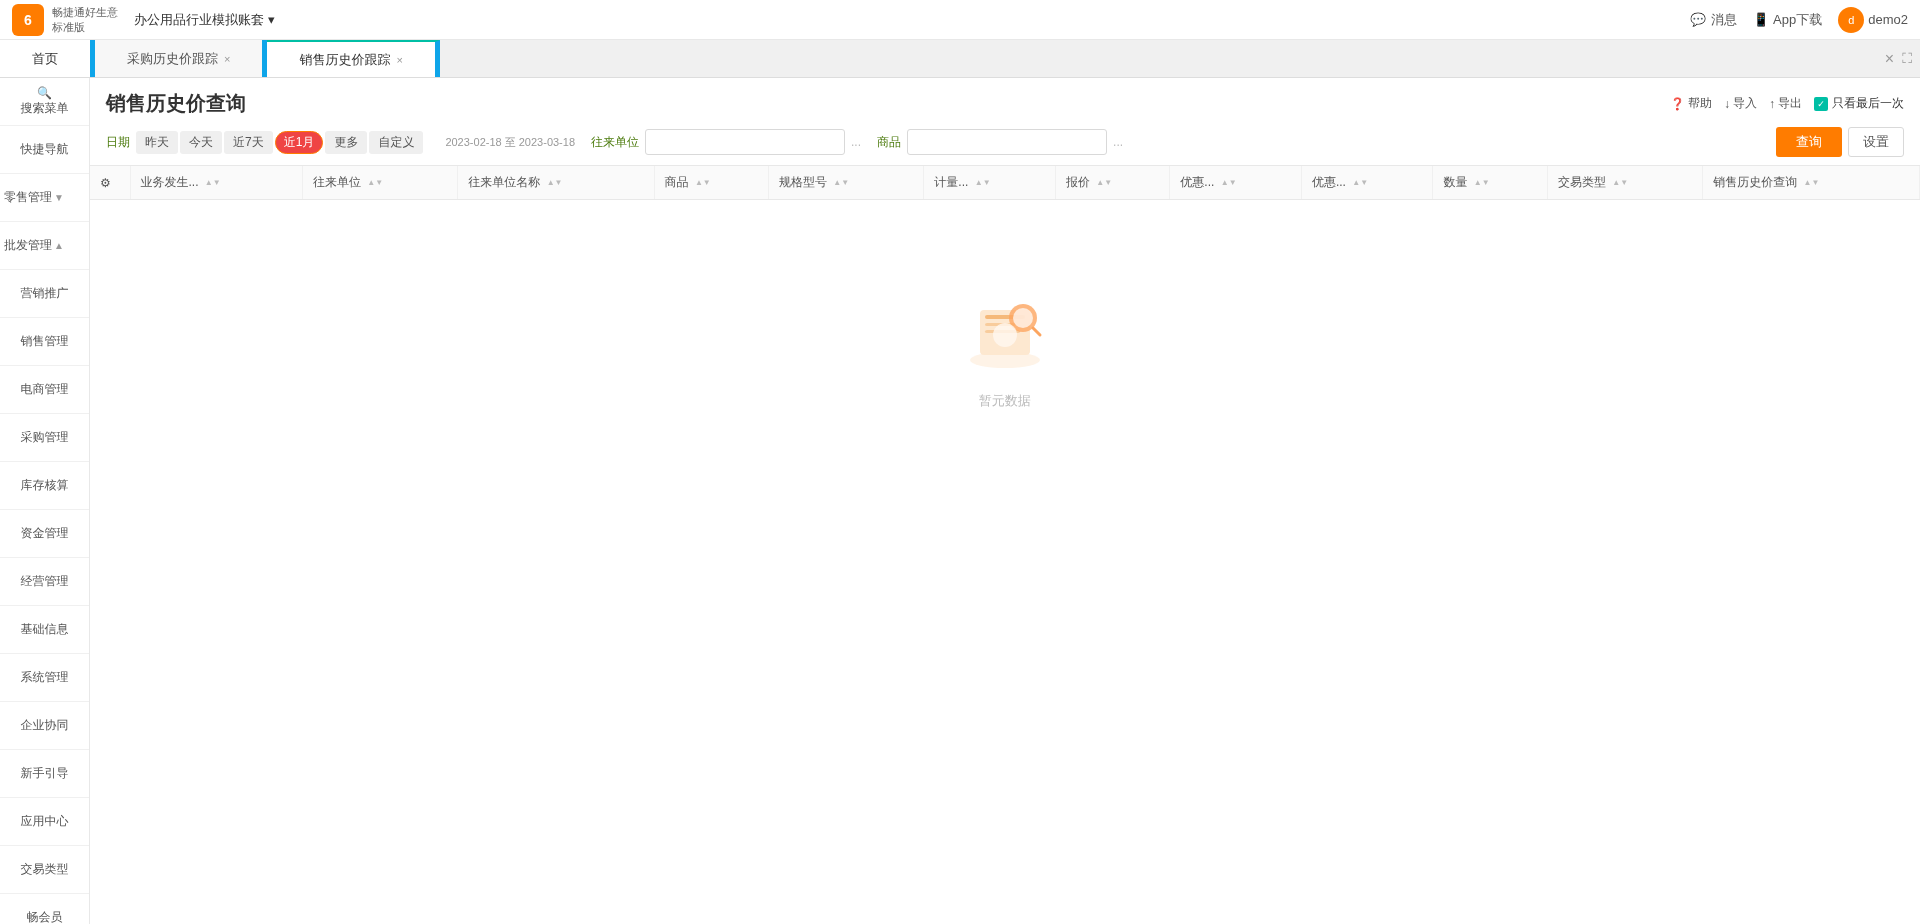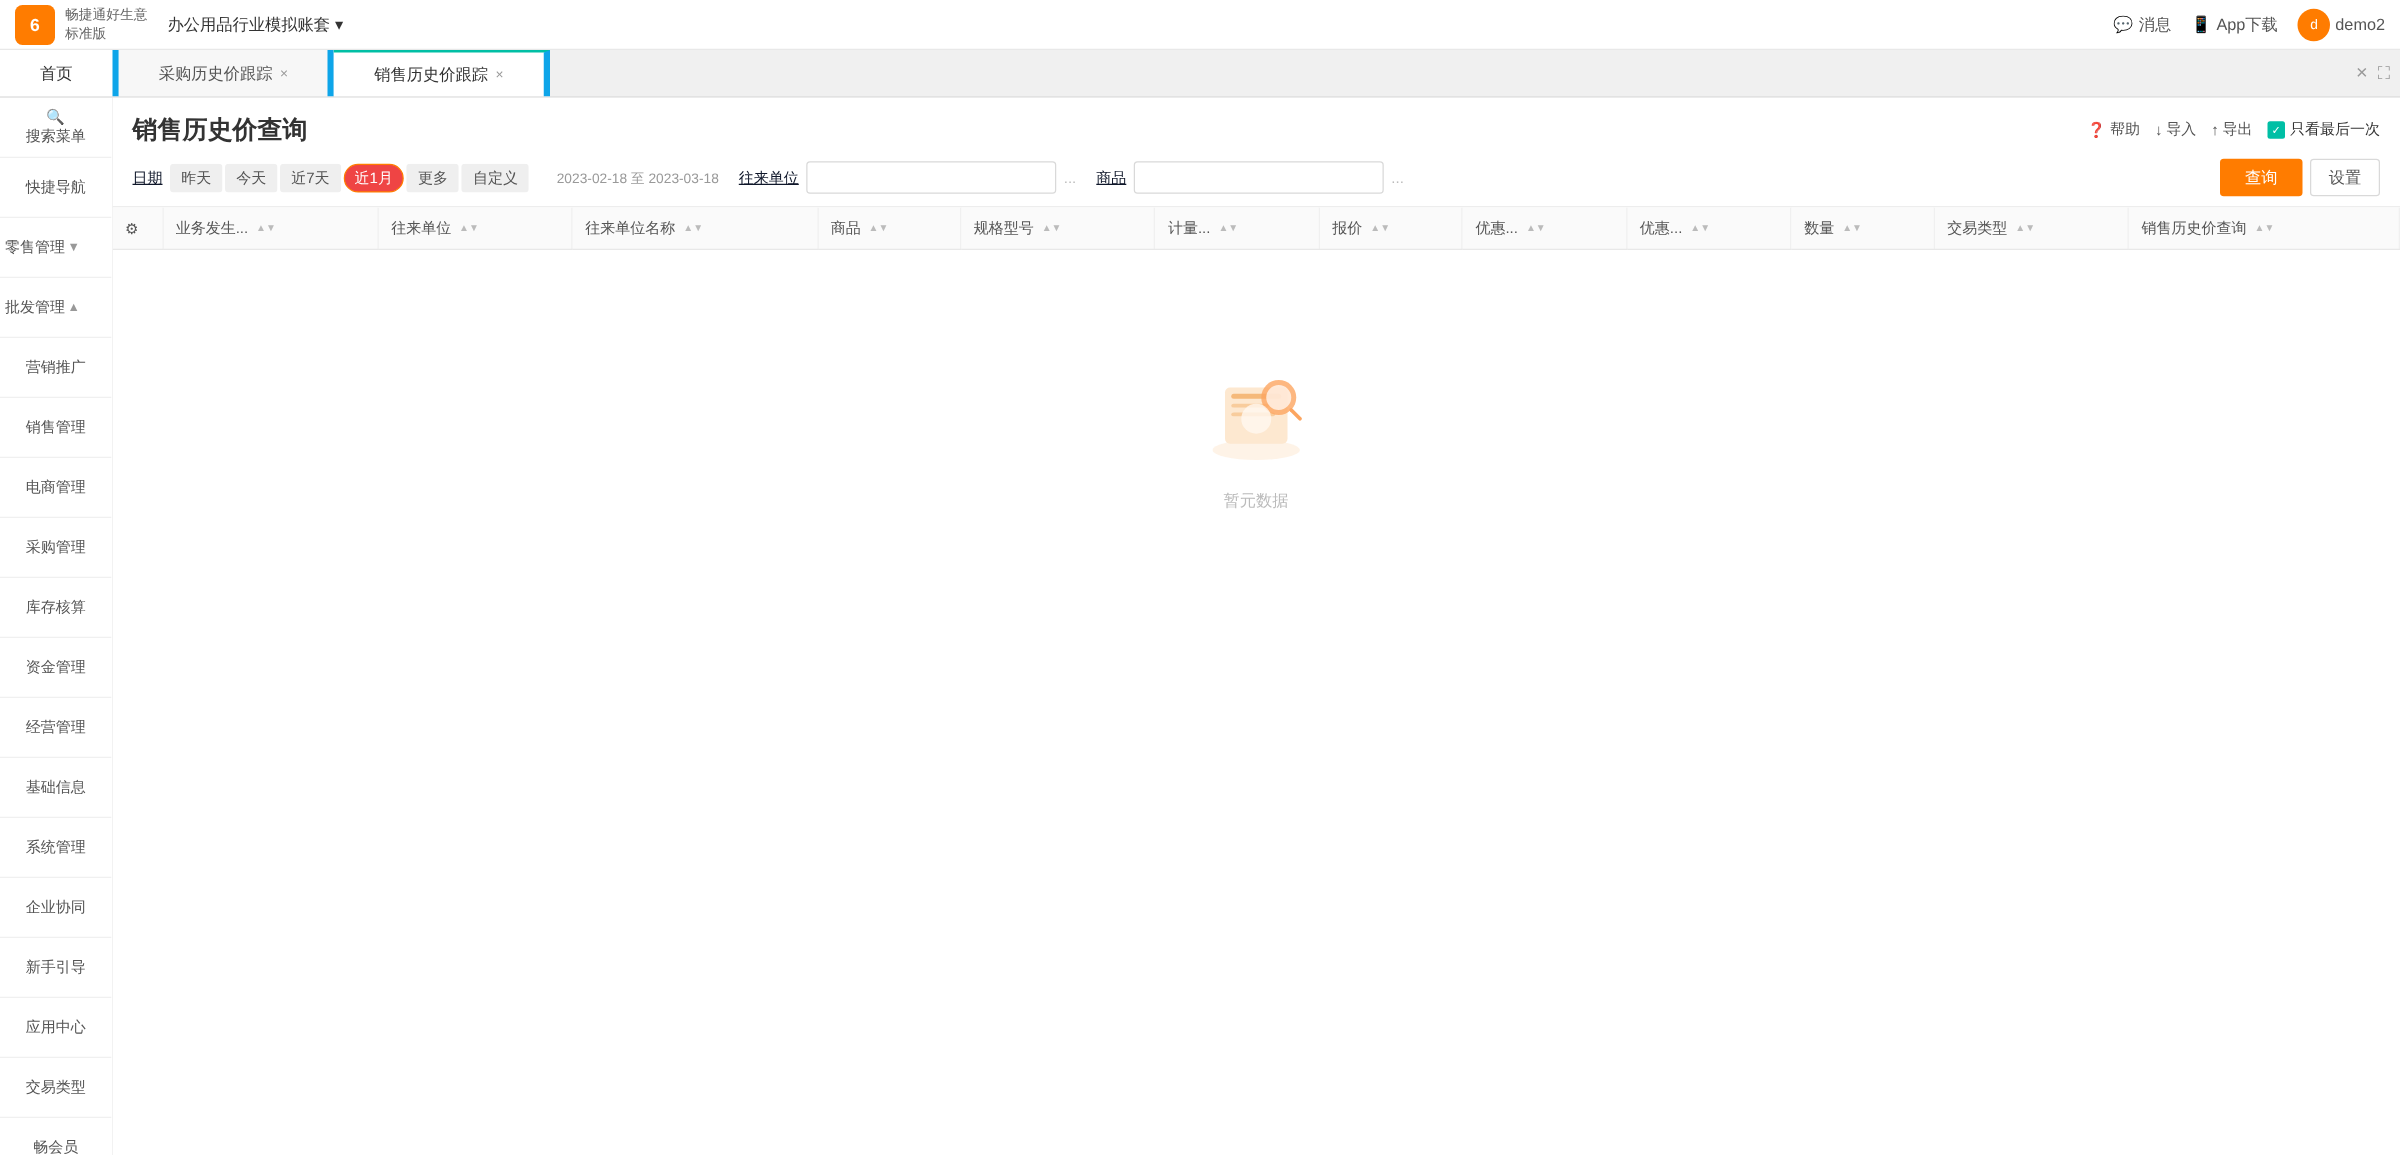--- a/index.html
+++ b/index.html
@@ -127,21 +127,21 @@
       display: flex; align-items: center; justify-content: center;
       color: white; font-size: 9px;
     }
 
     
     .filter-row {
       display: flex; align-items: center; gap: 16px;
       flex-wrap: wrap;
     }
     .filter-group { display: flex; align-items: center; gap: 6px; }
-    .filter-label { font-size: 12px; color: #0f172a; white-space: nowrap; text-decoration: underline; }
+    .filter-label { font-size: 12px; color: #4d7c0f; white-space: nowrap; }
     .date-buttons { display: flex; align-items: center; gap: 2px; }
     .date-btn {
       padding: 2px 8px; border-radius: 3px; font-size: 12px;
       cursor: pointer; border: 1px solid transparent; color: #555;
     }
     .date-btn.active {
       background: #ef4444; color: white; border-color: #ff7c00; border-radius: 12px;
     }
     .date-range { font-size: 11px; color: #999; margin-left: 16px; }
     .filter-input {

